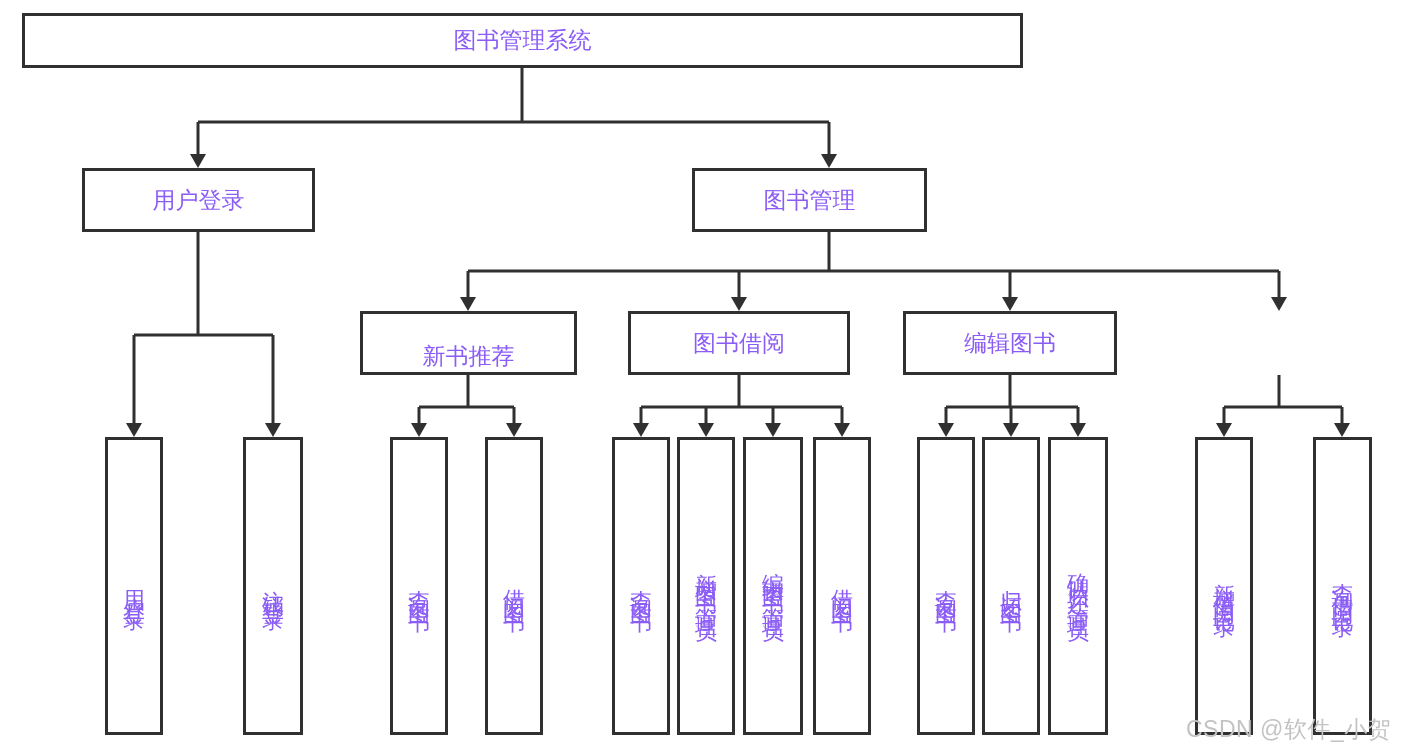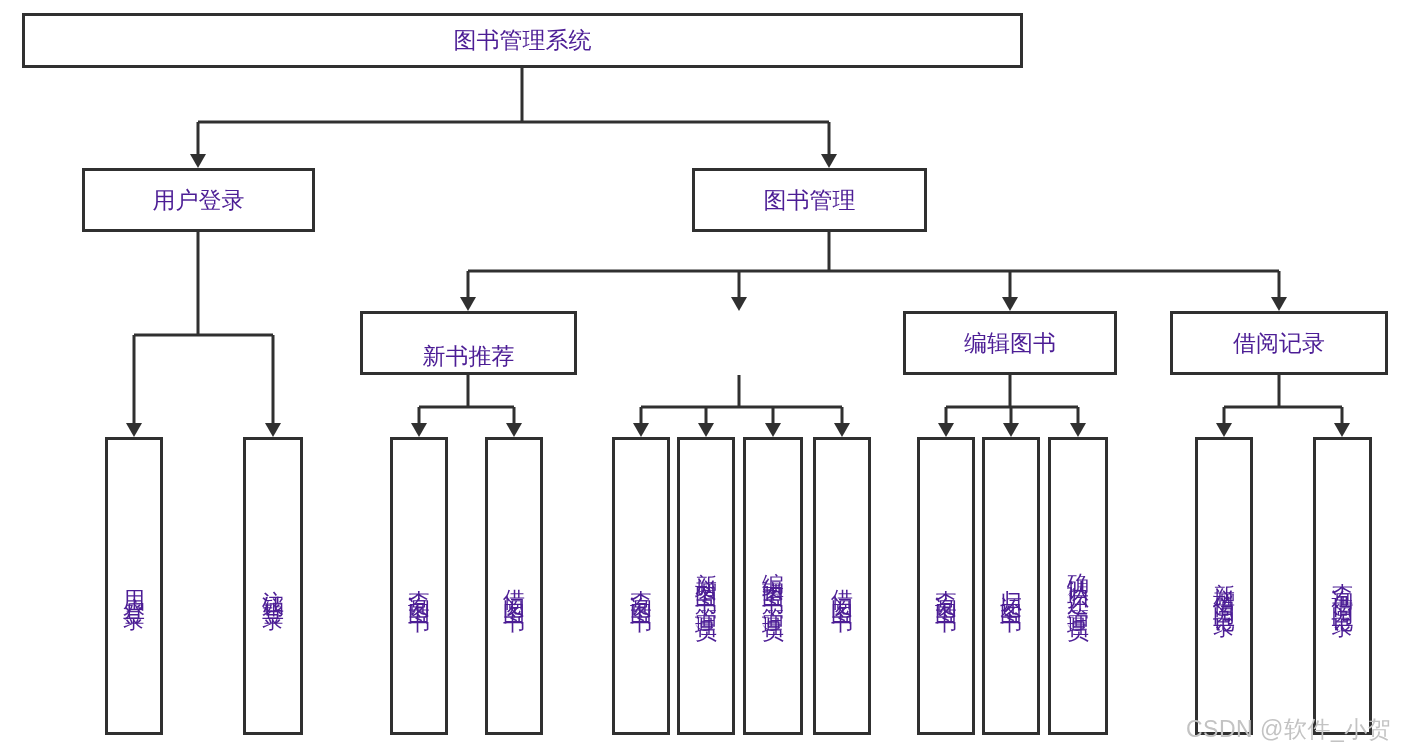--- a/index.html
+++ b/index.html
@@ -4,21 +4,21 @@
 <style>
   html,body { margin:0; padding:0; background:#ffffff; }
   #stage {
     position:relative; width:1405px; height:747px; background:#ffffff;
     font-family:"Liberation Sans", sans-serif; overflow:hidden;
   }
   .node {
     position:absolute; box-sizing:border-box;
     border:3px solid #303030; background:#ffffff;
     display:flex; align-items:center; justify-content:center;
-    font-size:23px; color:#4c1d95; white-space:nowrap;
+    font-size:23px; color:#8b5cf6; white-space:nowrap;
   }
   .hnode { height:64px; }
   .vnode { top:437px; height:298px; }
   .vnode .vtxt {
     writing-mode:vertical-rl; text-orientation:mixed;
     letter-spacing:7px; font-size:22px; line-height:1;
   }
   #connectors { position:absolute; left:0; top:0; z-index:0; }
   #connectors path { stroke:#303030; stroke-width:3; fill:none; }
   #connectors polygon { fill:#303030; stroke:none; }
@@ -71,25 +71,25 @@
   <div class="node hnode" style="left:82px; top:168px; width:233px;">
     <span>用户登录</span>
   </div>
   <div class="node hnode" style="left:692px; top:168px; width:235px;">
     <span>图书管理</span>
   </div>
 
   <div class="node hnode" style="left:360px; top:311px; width:217px;align-items:flex-end;">
     <span>新书推荐</span>
   </div>
+  <div class="node hnode" style="left:628px; top:311px; width:222px;">
+    <span>图书借阅</span>
+  </div>
   <div class="node hnode" style="left:903px; top:311px; width:214px;">
     <span>编辑图书</span>
-  </div>
-  <div class="node hnode" style="left:1170px; top:311px; width:218px;">
-    <span>借阅记录</span>
   </div>
 
   <div class="node vnode" style="left:105px; width:58px;">
     <span class="vtxt">用户登录</span>
   </div>
   <div class="node vnode" style="left:243px; width:60px;">
     <span class="vtxt">注销登录</span>
   </div>
 
   <div class="node vnode" style="left:390px; width:58px;">

